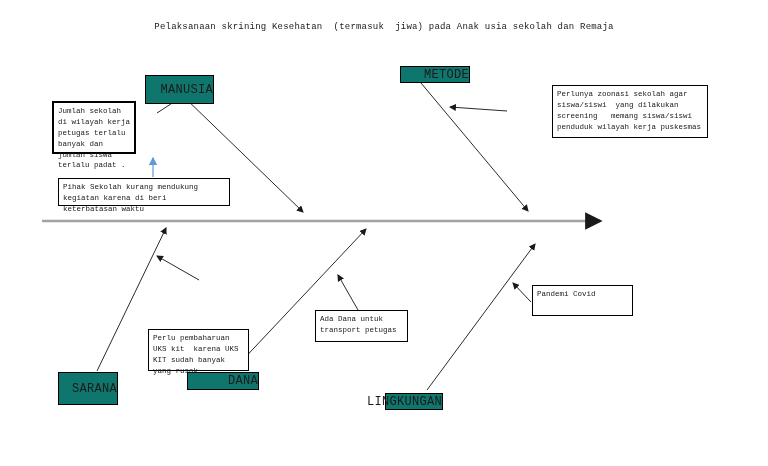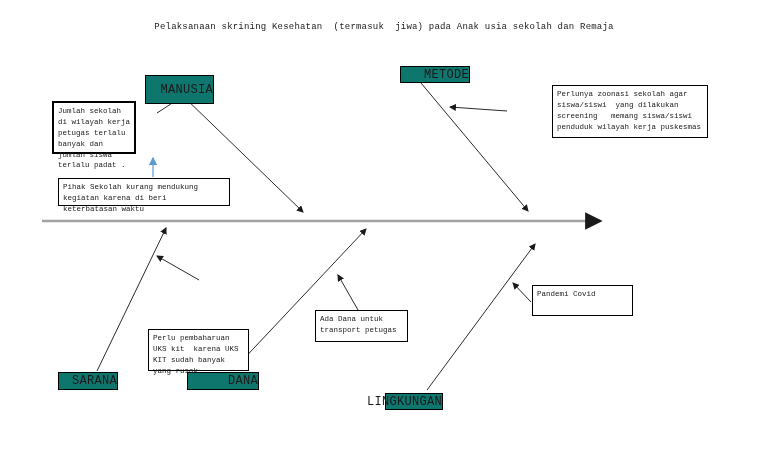--- a/index.html
+++ b/index.html
@@ -30,21 +30,21 @@
   }
   .b-jumlah{left:52px;top:101px;width:84px;height:53px;border-width:2px;}
   .b-pihak{left:58px;top:178px;width:172px;height:28px;}
   .b-perlunya{left:508px;top:85px;width:156px;height:53px;margin-left:44px;}
   .b-effect{left:610px;top:210px;width:94px;height:64px;}
   .b-uks{left:148px;top:281px;width:101px;height:42px;margin-top:48px;}
   .b-adadana{left:315px;top:310px;width:93px;height:32px;}
   .b-pandemi{left:532px;top:285px;width:101px;height:31px;}
   .c-manusia{left:145px;top:75px;width:69px;height:29px;border-width:1.5px;}
   .c-metode{left:400px;top:66px;width:70px;height:17px;border-width:1.5px;}
-  .c-sarana{left:58px;top:372px;width:60px;height:18px;}
+  .c-sarana{left:58px;top:372px;width:60px;height:33px;}
   .c-dana{left:187px;top:372px;width:72px;height:18px;}
   .c-lingkungan{left:385px;top:393px;width:58px;height:17px;}
 </style>
 </head>
 <body>
 
 <div class="page">
 
   <div class="title">Pelaksanaan skrining Kesehatan  (termasuk  jiwa) pada Anak usia sekolah dan Remaja</div>
 

